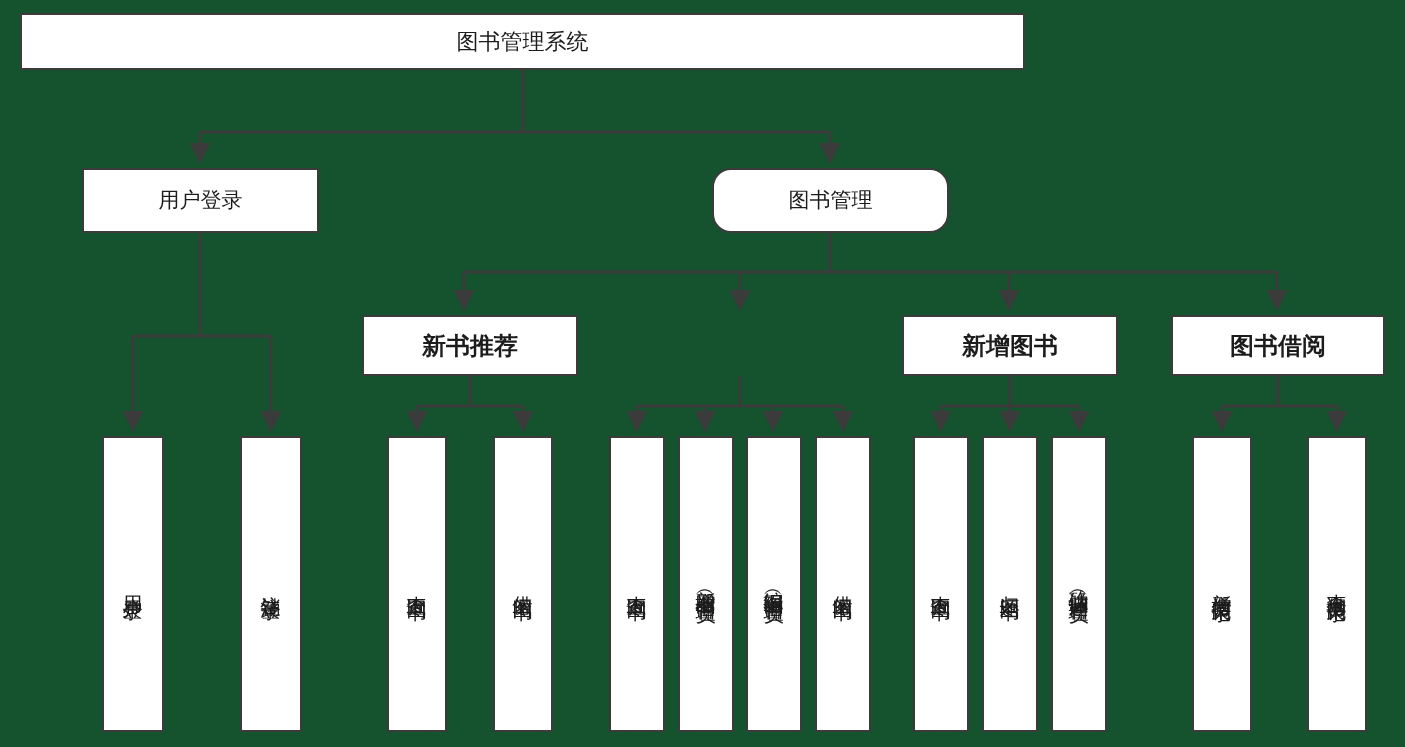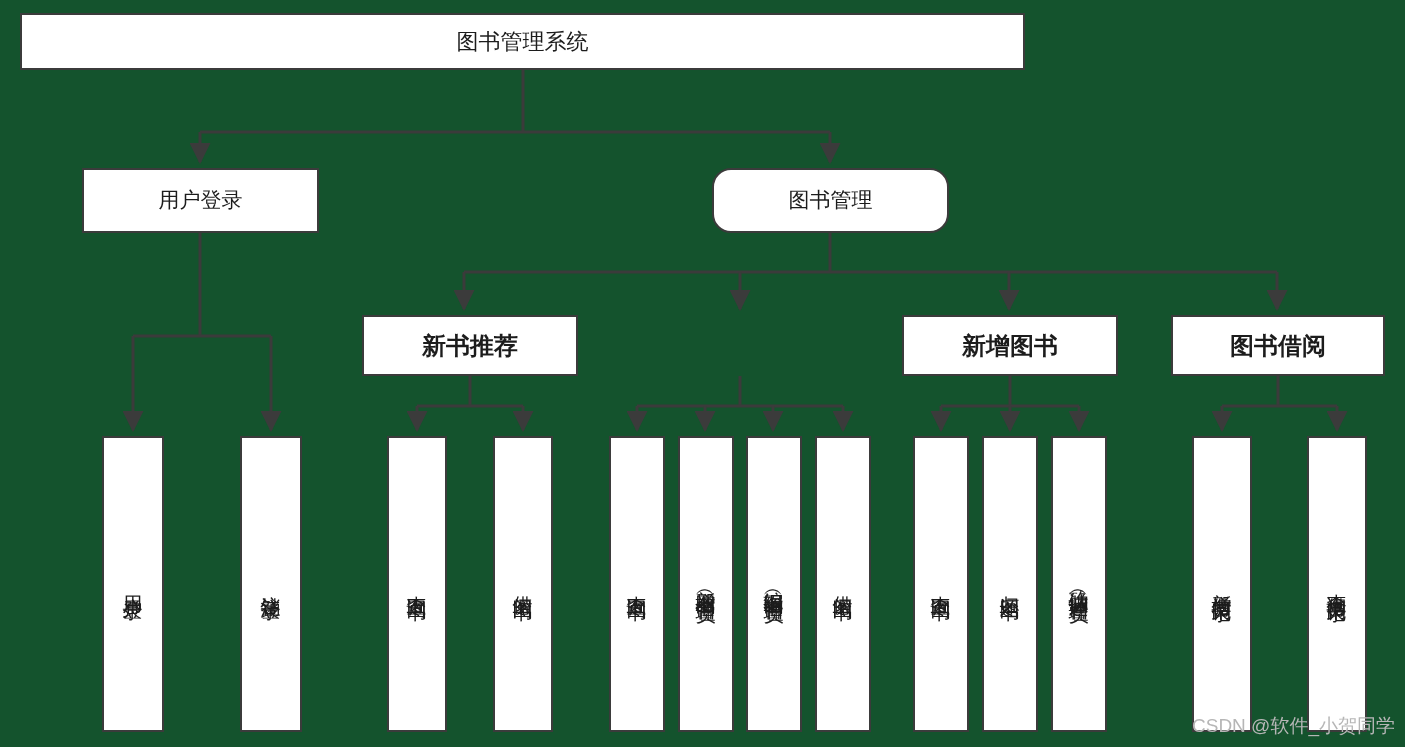--- a/index.html
+++ b/index.html
@@ -190,15 +190,14 @@
   </div>
 
   <div class="node-box node-leaf" style="left:1192px; top:436px; width:60px; height:296px;">
     <span class="node-label">新增借阅记录</span>
   </div>
 
   <div class="node-box node-leaf" style="left:1307px; top:436px; width:60px; height:296px;">
     <span class="node-label">查询借阅记录</span>
   </div>
 
-  <div class="watermark" style="left:1192px; top:713px;">CSDN @软件_小贺同学</div>
 
 </div>
 
 </body></html>

